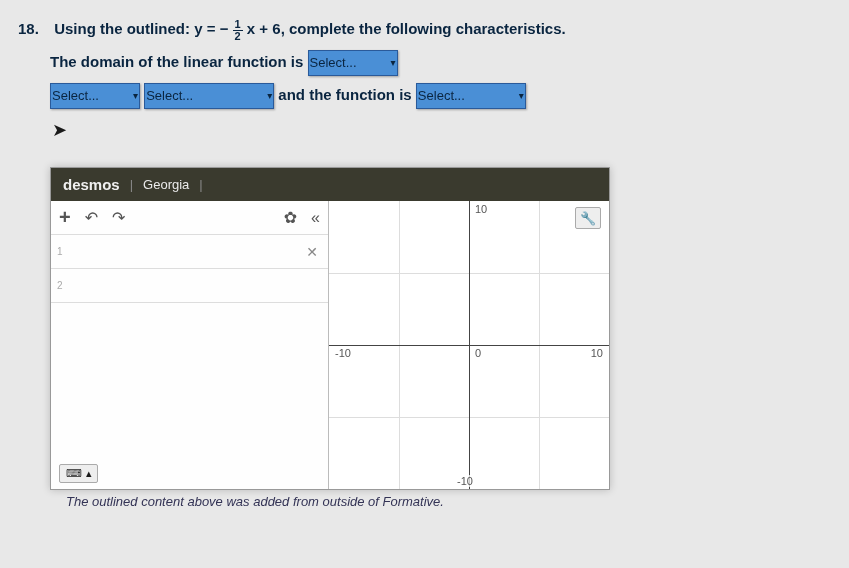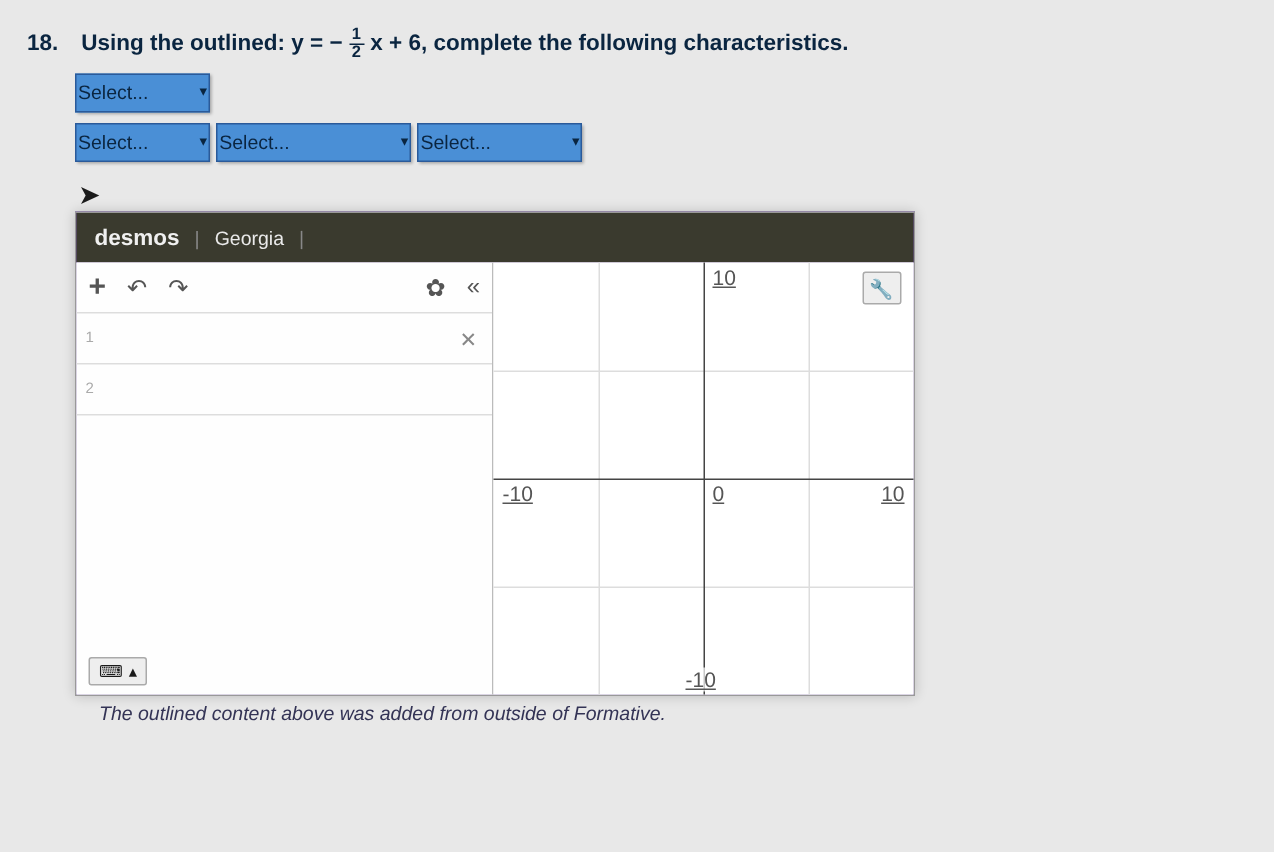--- a/index.html
+++ b/index.html
@@ -49,22 +49,22 @@
   .cursor {
     font-size: 18px;
     display: inline-block;
     transform: translate(2px, 8px);
   }
 
   .desmos-wrap {
     width: 560px;
     border: 1px solid #999;
     margin-left: 32px;
-    margin-top: 8px;
-    background: #4c1d95;
+    margin-top: 34px;
+    background: #f0abfc;
     box-shadow: 0 0 8px rgba(0,0,0,.2);
   }
   .desmos-header {
     background: #3a3a2e;
     color: #eaeaea;
     font-size: 13px;
     padding: 8px 12px;
     display: flex;
     align-items: center;
     gap: 10px;
@@ -122,21 +122,21 @@
   }
   .graph-panel {
     flex: 1;
     position: relative;
     background: #fff;
   }
   .axis-h { position: absolute; left: 0; right: 0; top: 50%; height: 1px; background: #444; }
   .axis-v { position: absolute; top: 0; bottom: 0; left: 50%; width: 1px; background: #444; }
   .gridline-h { position: absolute; left:0; right:0; height:1px; background:#ddd; }
   .gridline-v { position: absolute; top:0; bottom:0; width:1px; background:#ddd; }
-  .axis-label { position: absolute; font-size: 14px; color: #555; background: rgba(255,255,255,.7); padding: 0 2px; text-decoration: underline; }
+  .axis-label { position: absolute; font-size: 11px; color: #555; background: rgba(255,255,255,.7); padding: 0 2px; }
   .wrench-btn {
     position: absolute;
     top: 6px;
     right: 8px;
     width: 26px;
     height: 22px;
     border: 1px solid #aaa;
     background: #eee;
     display: flex;
     align-items: center;
@@ -162,35 +162,37 @@
   <span>y =</span>
   <span>−</span>
   <span class="math-frac">
     <span class="num">1</span>
     <span>2</span>
   </span>
   <span>x + 6, complete the following characteristics.</span>
 </div>
 
 <div class="question-line indent">
+  <span>The domain of the linear function is</span>
   <span class="select-box">
     <span>Select...</span>
     <span class="chev">▾</span>
   </span>
 </div>
 
 <div class="question-line indent">
   <span class="select-box">
     <span>Select...</span>
     <span class="chev">▾</span>
   </span>
   <span class="select-box wider">
     <span>Select...</span>
     <span class="chev">▾</span>
   </span>
+  <span>and the function is</span>
   <span class="select-box wide">
     <span>Select...</span>
     <span class="chev">▾</span>
   </span>
 </div>
 <div class="indent"><span class="cursor">➤</span></div>
 
 <div class="desmos-wrap">
   <div class="desmos-header">
     <span class="brand">desmos</span>

